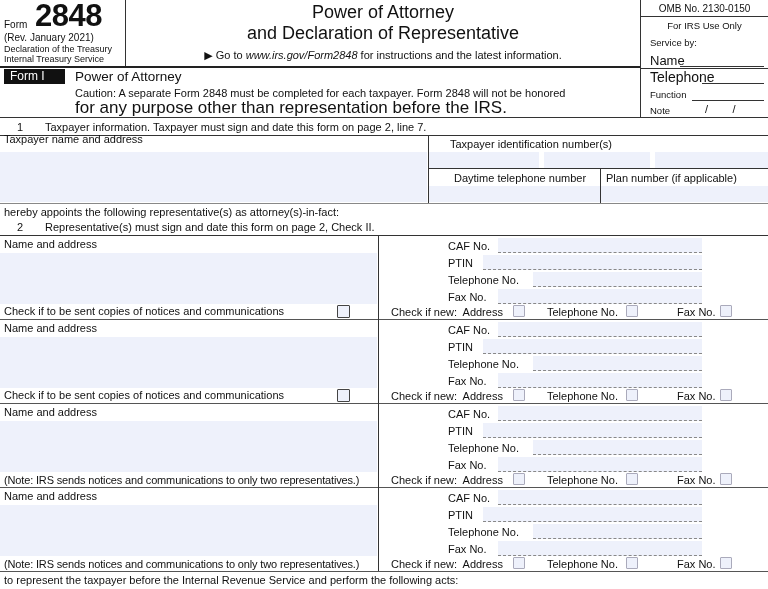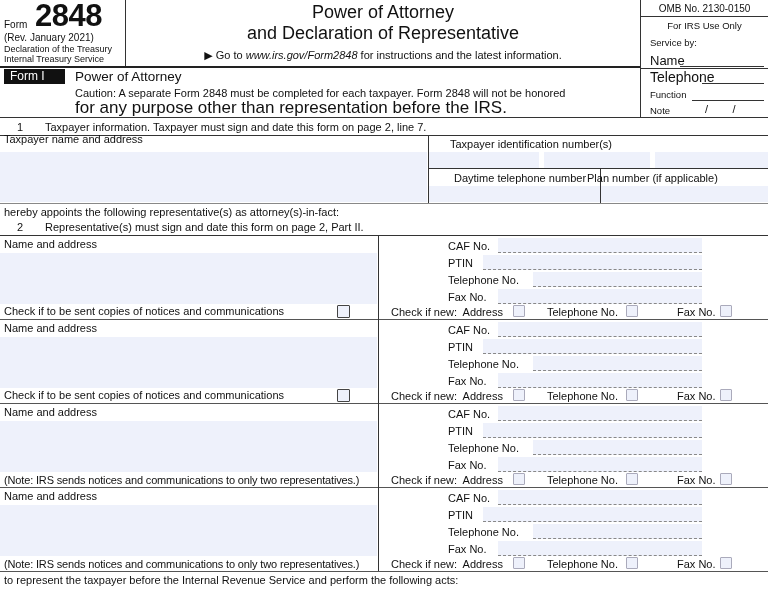--- a/index.html
+++ b/index.html
@@ -68,28 +68,28 @@
 
 <div class="vline" style="left:428px;top:135px;height:69px;"></div>
 <div class="lbl" style="left:442px;top:138px;margin-left:8px;">Taxpayer identification number(s)</div>
 <div class="abs fill" style="left:429px;top:152px;width:110px;height:16px;"></div>
 <div class="abs fill" style="left:544px;top:152px;width:106px;height:16px;"></div>
 <div class="abs fill" style="left:655px;top:152px;width:113px;height:16px;"></div>
 <div class="hline" style="left:429px;top:168px;width:339px;"></div>
 
 <div class="lbl" style="left:454px;top:172px;">Daytime telephone number</div>
 <div class="vline" style="left:600px;top:168px;height:36px;"></div>
-<div class="lbl" style="left:587px;top:172px;">Plan number (if applicable)</div>
+<div class="lbl" style="left:606px;top:172px;">Plan number (if applicable)</div>
 <div class="abs fill" style="left:429px;top:186px;width:171px;height:16px;"></div>
 <div class="abs fill" style="left:601px;top:186px;width:167px;height:16px;"></div>
 <div class="hline" style="left:0;top:203px;width:768px;border-top-width:1.5px;border-color:#888;"></div>
 
 <div class="lbl" style="left:4px;top:206px;">hereby appoints the following representative(s) as attorney(s)-in-fact:</div>
 <div class="lbl bold" style="left:17px;top:221px;">2</div>
-<div class="lbl" style="left:45px;top:221px;"><b>Representative(s)</b><span> must sign and date this form on page 2, Part II.</span></div>
+<div class="lbl" style="left:45px;top:221px;"><b>Representative(s)</b><span> must sign and date this form on page 2, Check II.</span></div>
 <div class="hline" style="left:0;top:235px;width:768px;"></div>
 
 <div id="reps">
     <div>
       <div class="lbl" style="left:4px;top:238px;">Name and address</div>
       <div class="abs fill" style="left:0;top:253px;width:377px;height:51px;"></div>
 
         <div class="lbl bold" style="left:4px;top:305px;">Check if to be sent copies of notices and communications</div>
         <div class="cb dark" style="left:337px;top:305px;"></div>
       <div class="vline" style="left:378px;top:235px;height:84px;"></div>

